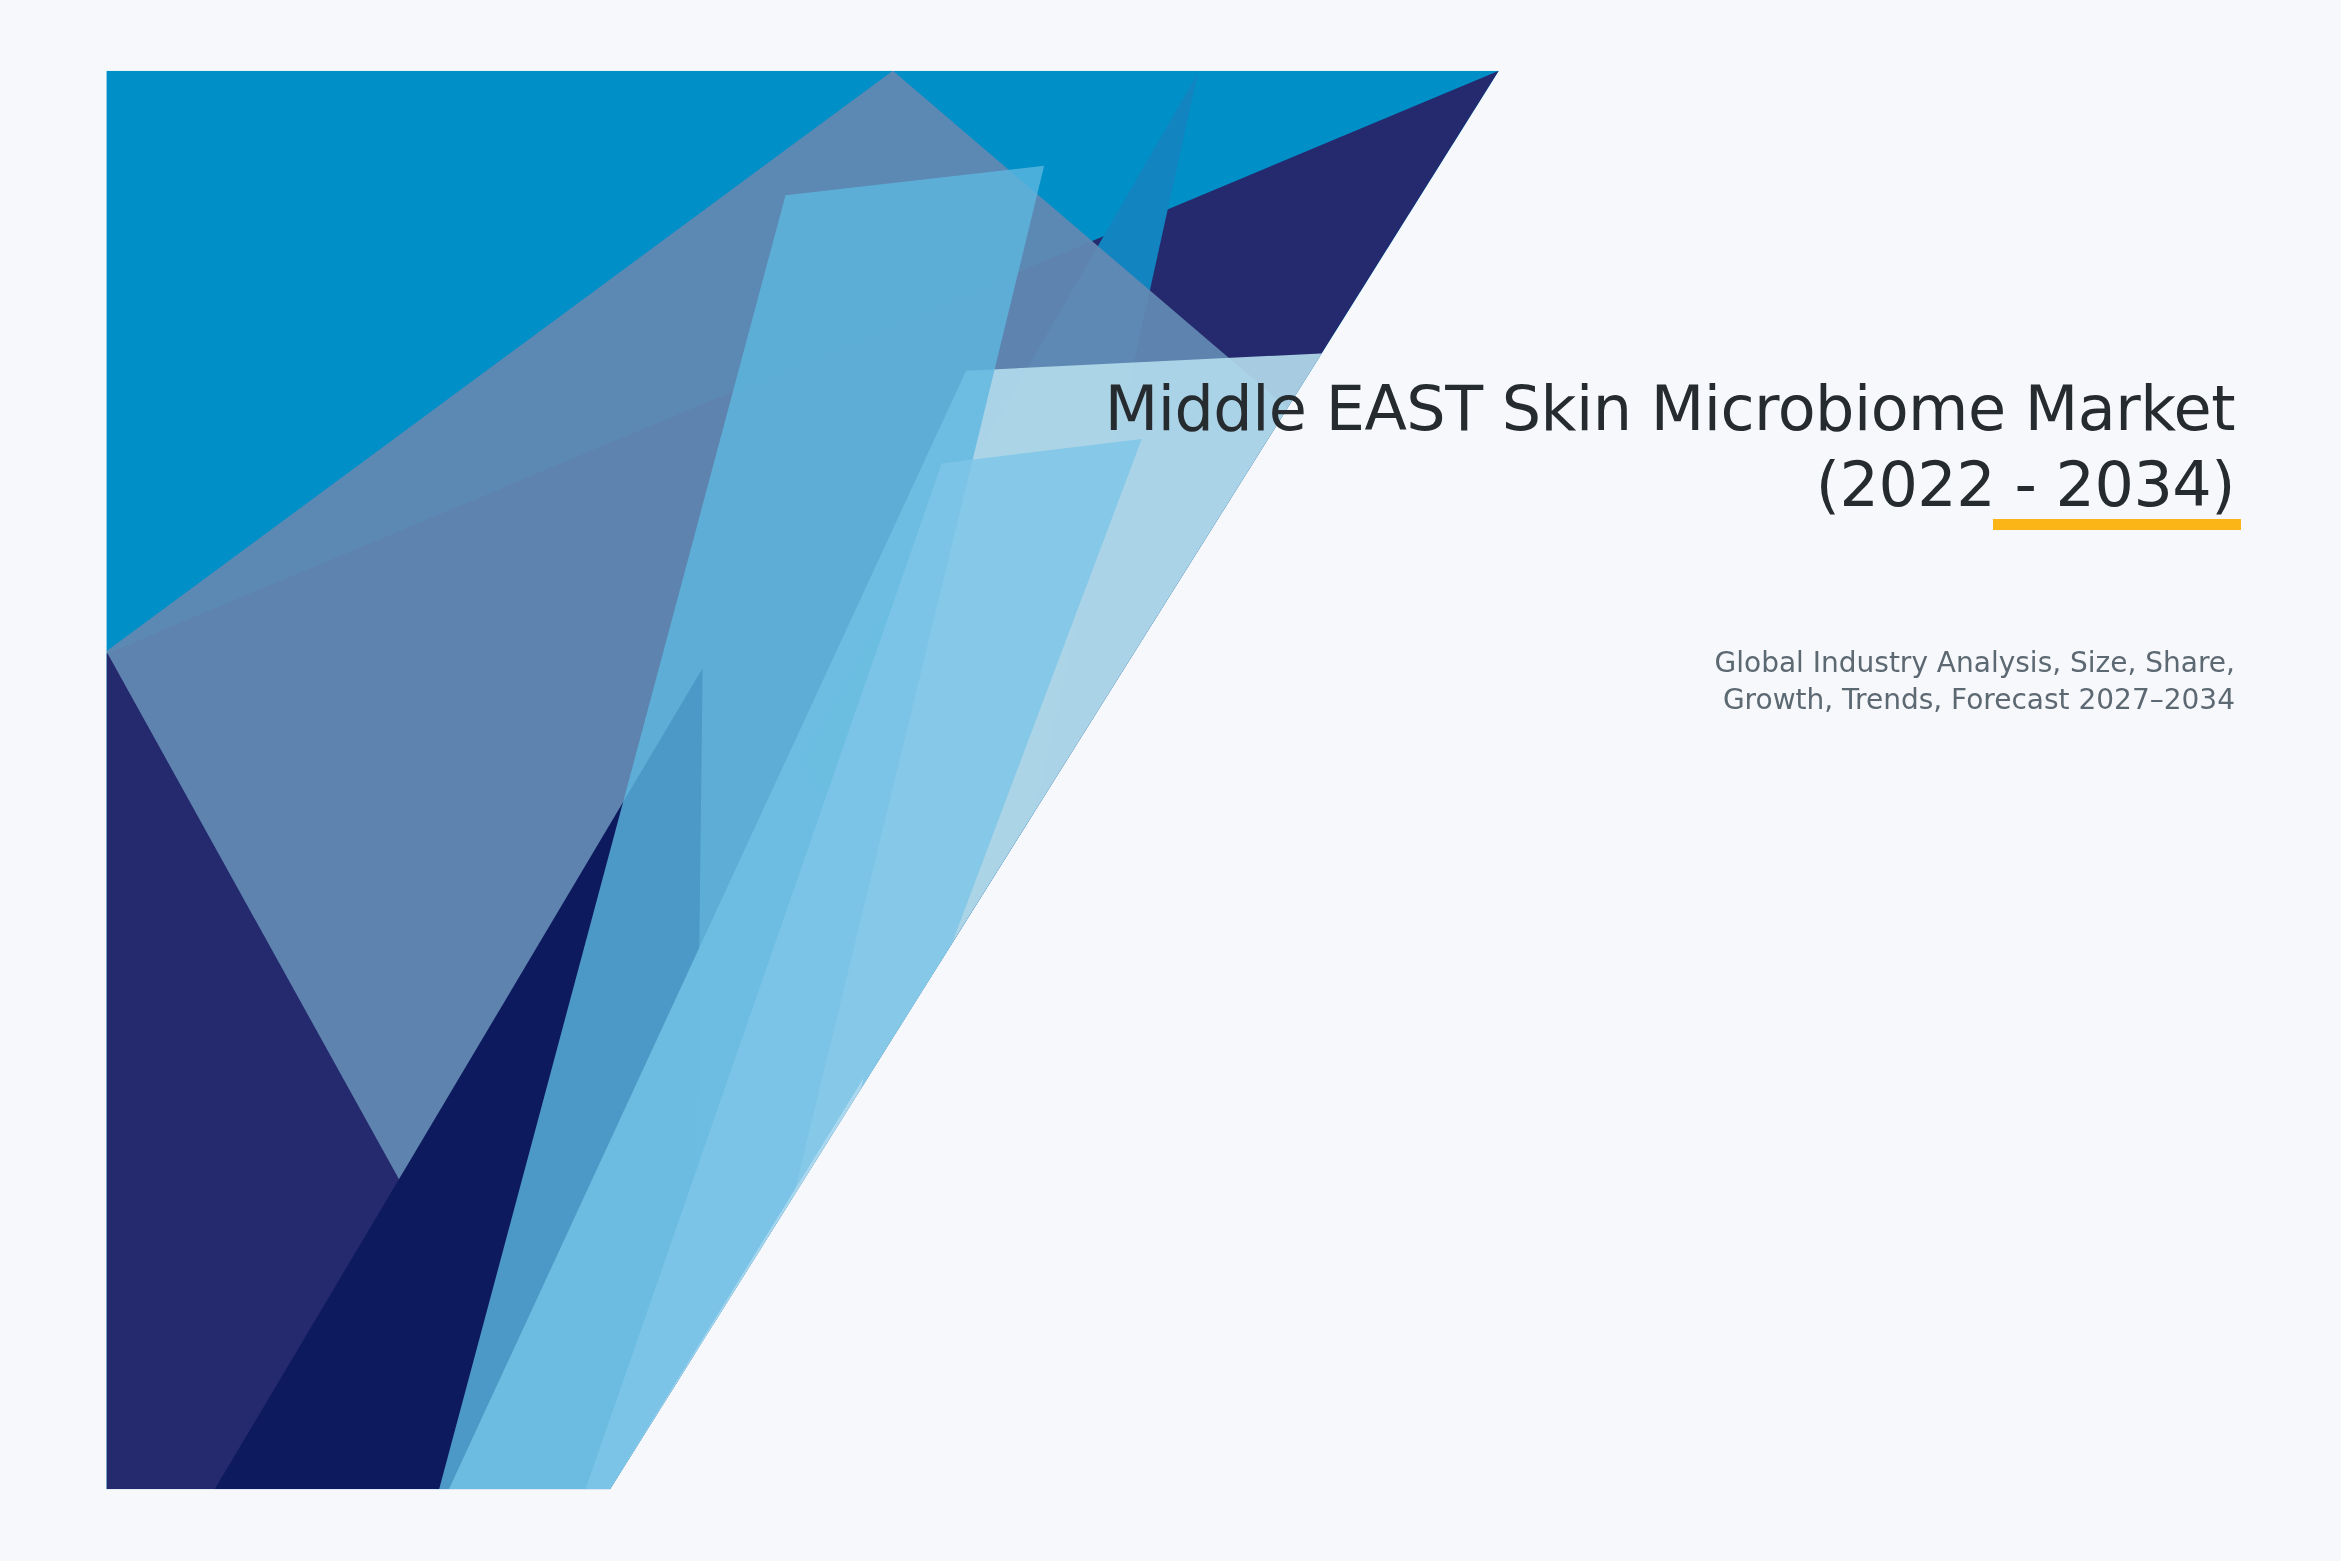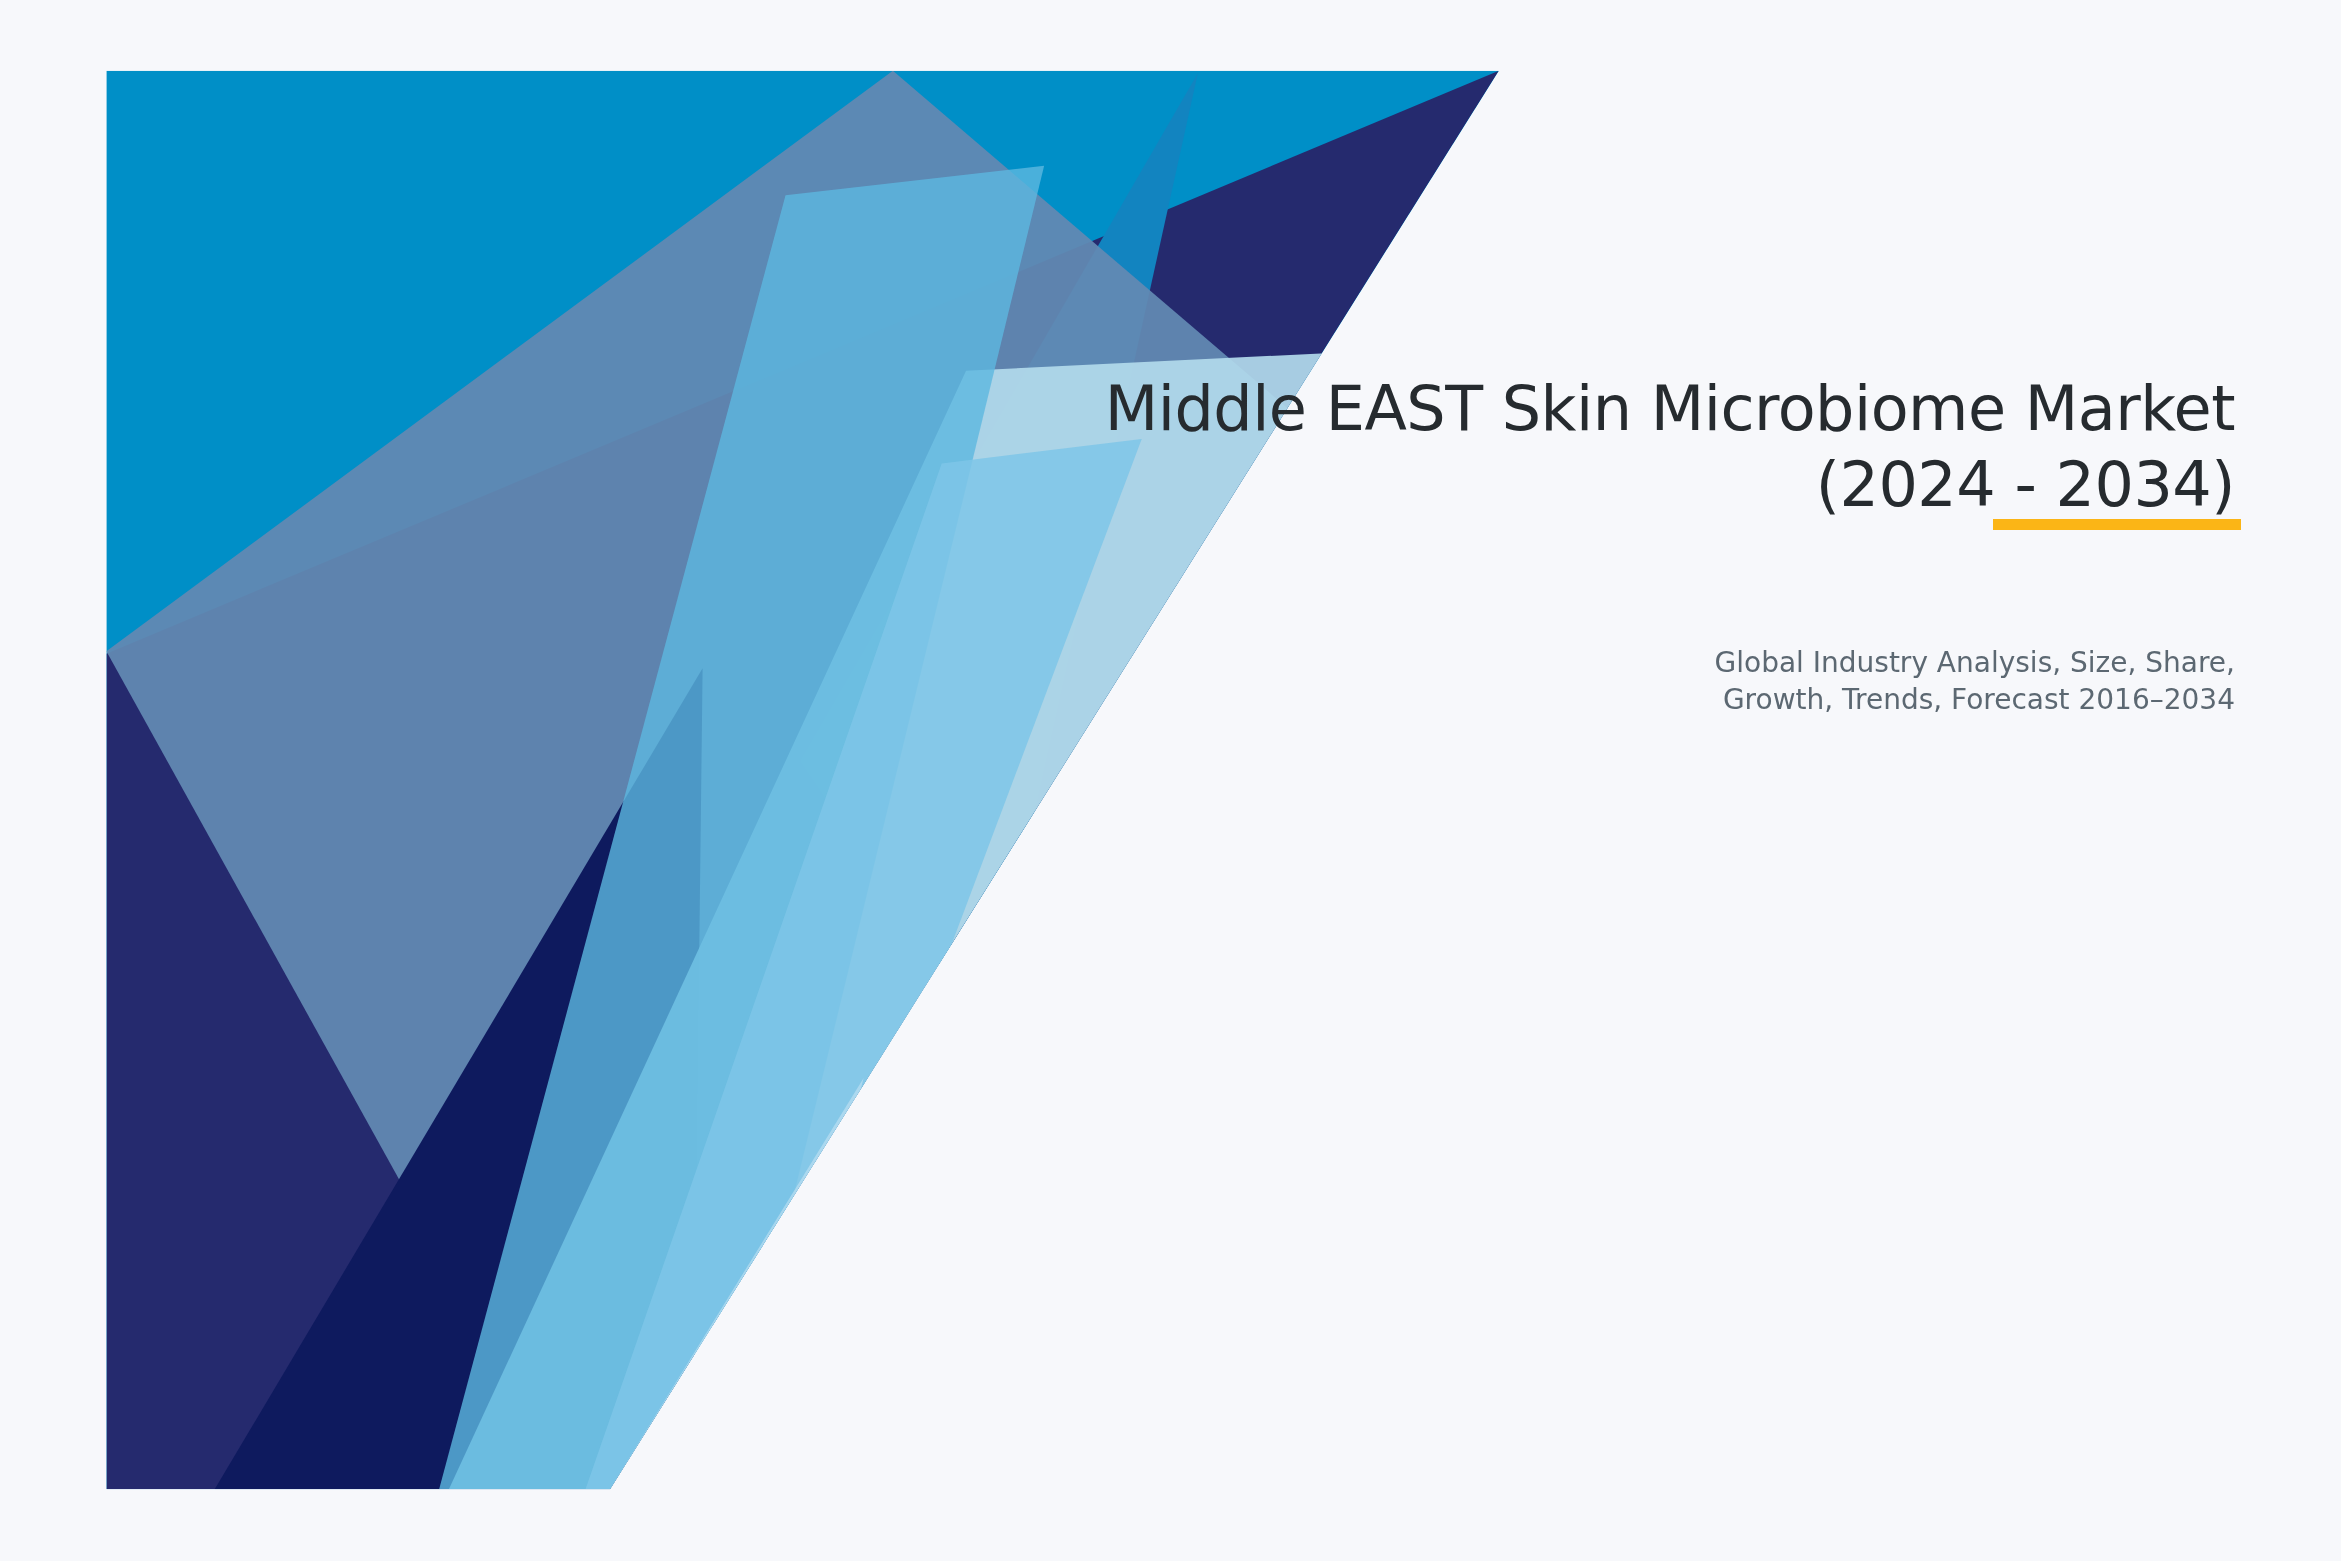--- a/index.html
+++ b/index.html
@@ -108,20 +108,20 @@
       <polygon points="2340,900 1530,3053 1200,3053 1930,950" fill="#7ec6e8" fill-opacity="0.85"></polygon>
 
       <polygon points="1770,2210 1250,3053 1560,3053" fill="#cbe6f4" fill-opacity="0.55"></polygon>
     </g>
   </svg>
 
   <div class="title-underline"></div>
 
   <div class="text-block">
     <h1 class="title">Middle EAST Skin Microbiome Market
-(2024 - 2034)</h1>
+(2022 - 2034)</h1>
   </div>
 
   <p class="subtitle">Global Industry Analysis, Size, Share,
-Growth, Trends, Forecast 2016–2034</p>
+Growth, Trends, Forecast 2027–2034</p>
 
 </div>
 
 
 </body></html>

